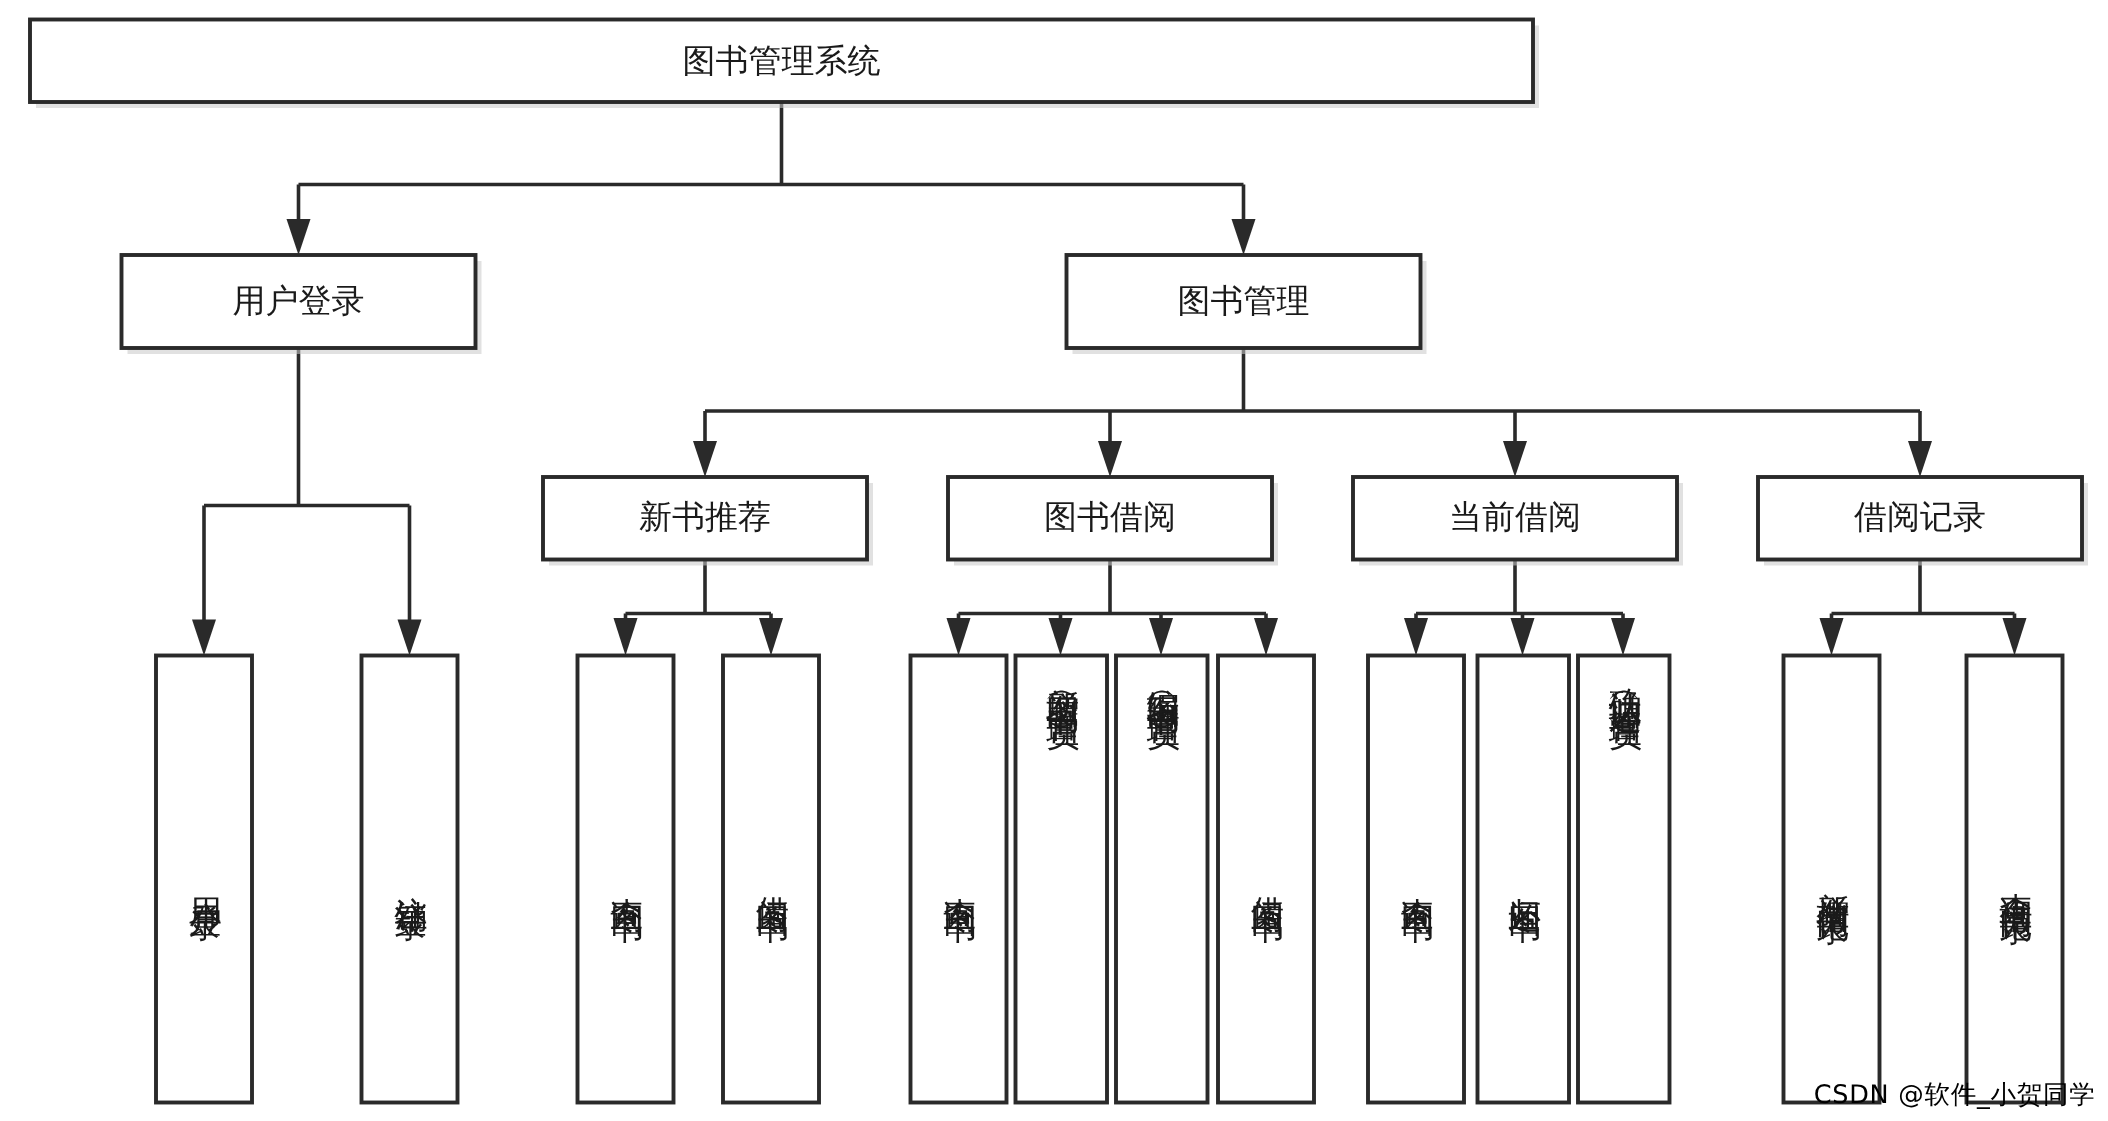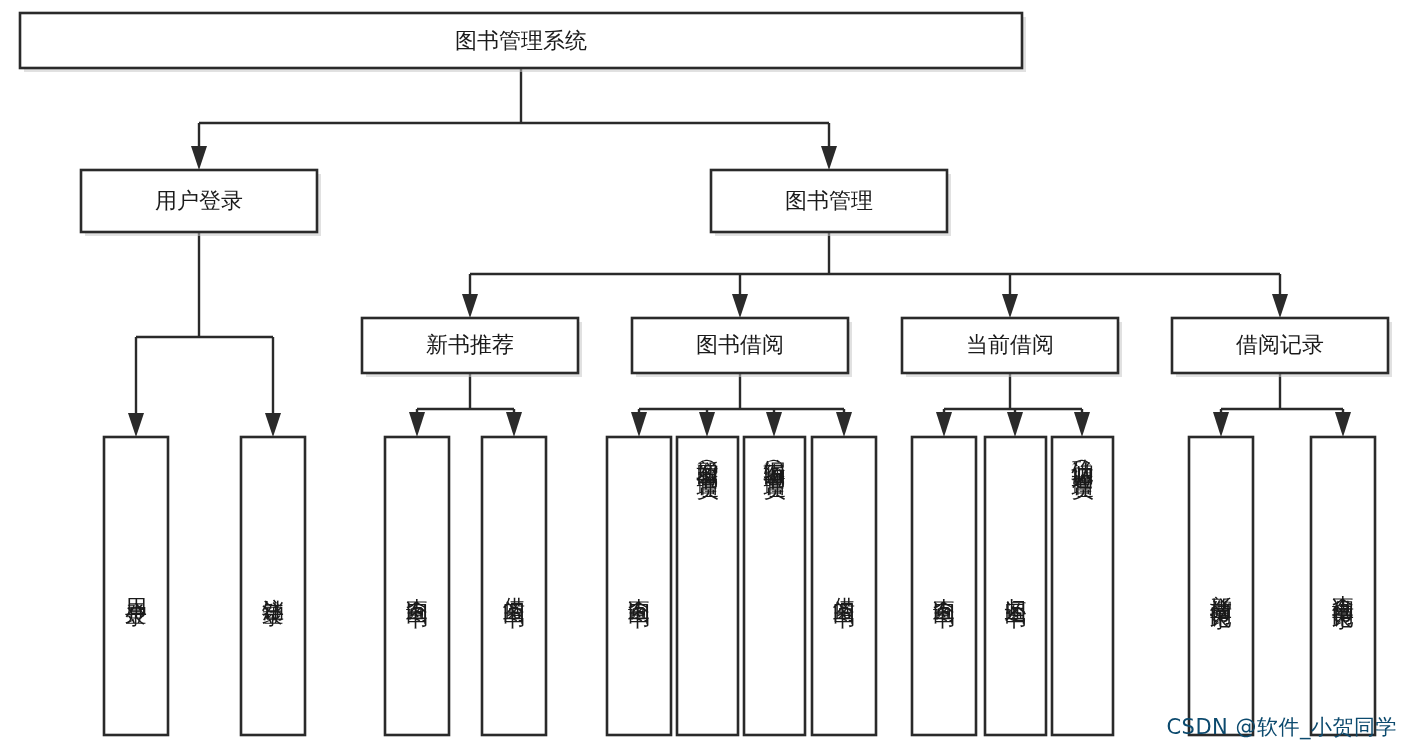--- a/index.html
+++ b/index.html
@@ -67,22 +67,22 @@
     display: flex;
     align-items: center;
     justify-content: center;
     pointer-events: none;
   }
   .watermark {
     position: absolute;
     right: 8px;
     bottom: 6px;
     font-family: "DejaVu Sans", "Liberation Sans", sans-serif;
-    font-size: 21px;
-    color: #0c4a6e;
+    font-size: 17px;
+    color: #000000;
     letter-spacing: 0.5px;
     white-space: nowrap;
   }
 </style>
 </head>
 <body>
 
 <div id="diagram-root">
 
   <svg class="diagram-svg" viewBox="0 0 1405 747" xmlns="http://www.w3.org/2000/svg">

